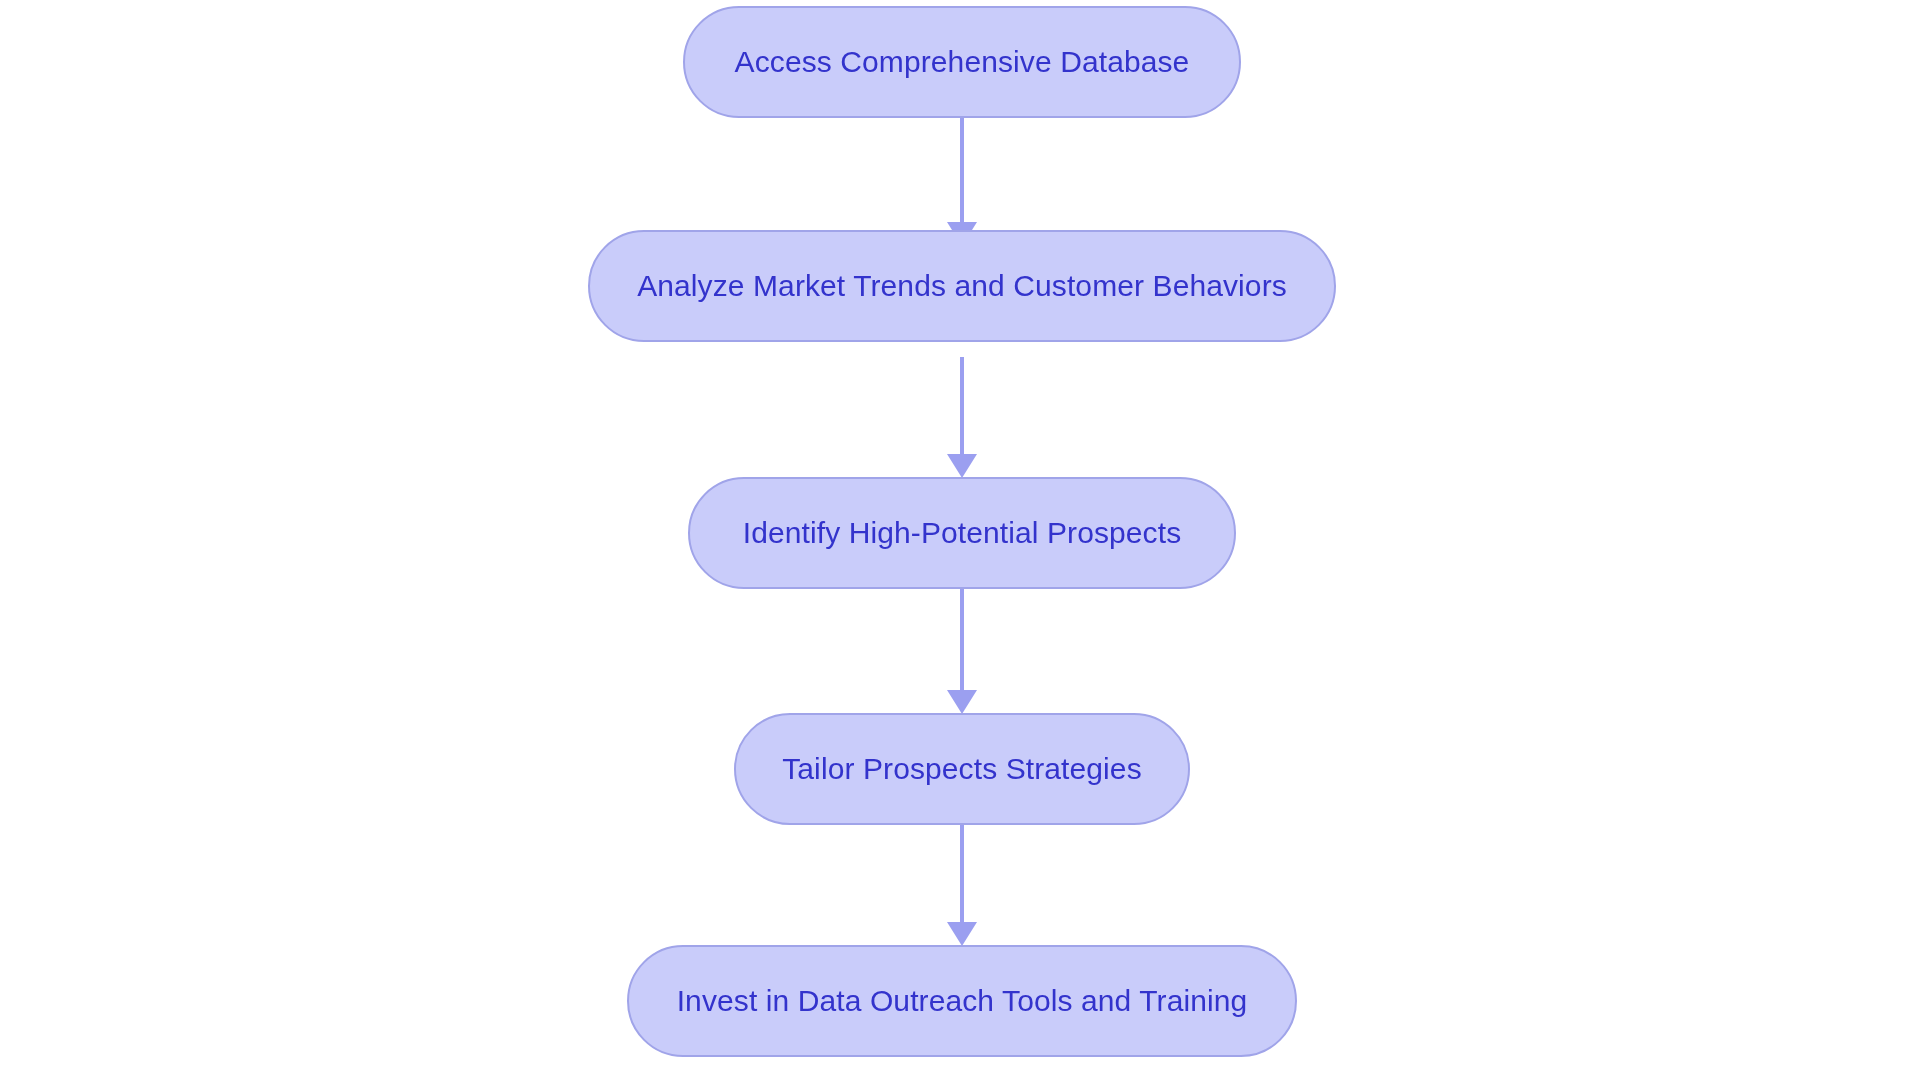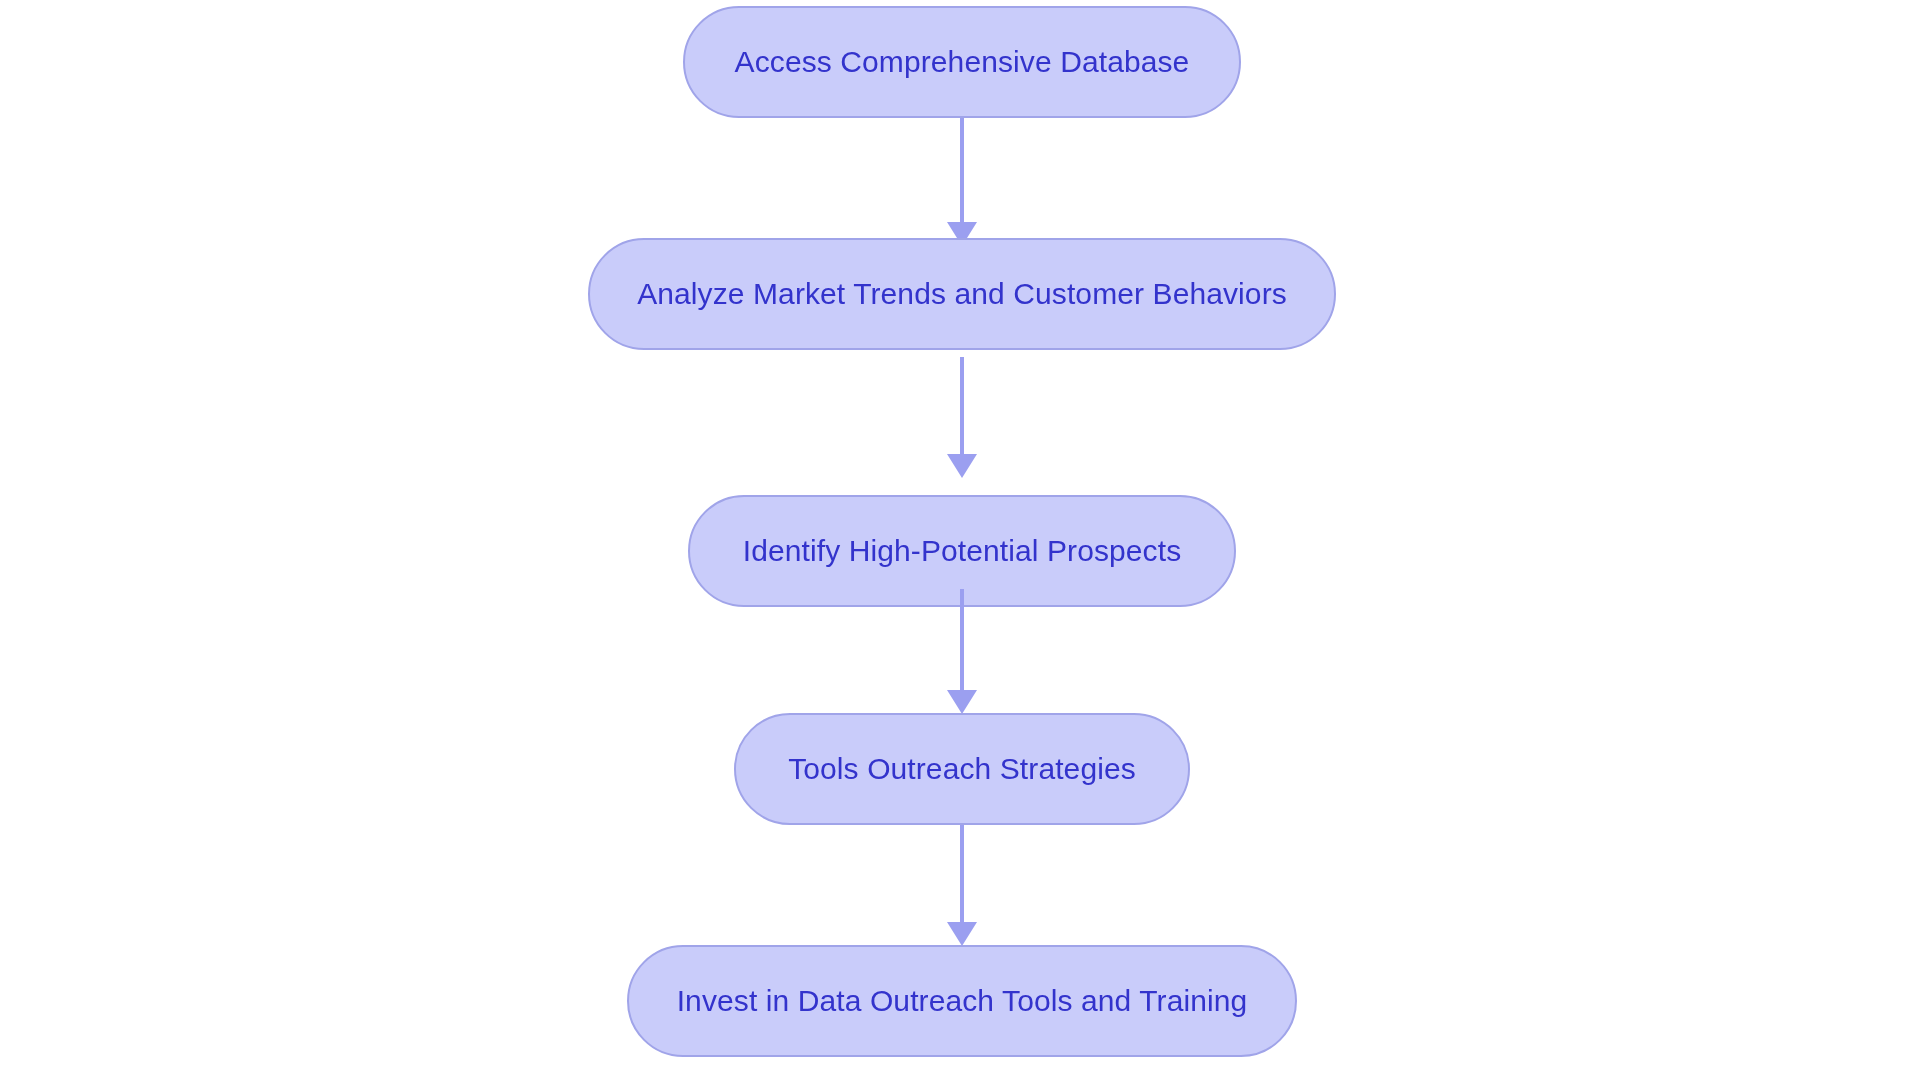--- a/index.html
+++ b/index.html
@@ -52,22 +52,22 @@
     font-weight: 400;
     letter-spacing: 0.1px;
     white-space: nowrap;
     line-height: 1;
     text-align: center;
     font-family: "Liberation Sans", "DejaVu Sans", sans-serif;
   }
 
   
   #node-0 { top: 6px;   width: 558px; height: 112px; }
-  #node-1 { top: 238px; width: 748px; height: 112px; }
-  #node-2 { top: 477px; width: 548px; height: 112px; margin-top: 18px; }
+  #node-1 { top: 230px; width: 748px; height: 112px; }
+  #node-2 { top: 477px; width: 548px; height: 112px; }
   #node-3 { top: 713px; width: 456px; height: 112px; }
   #node-4 { top: 945px; width: 670px; height: 112px; }
 
   
   .flow-connector {
     position: absolute;
     left: 962px;
     transform: translateX(-50%);
     width: 40px;
     display: flex;
@@ -122,21 +122,21 @@
     <div class="flow-node" id="node-2">
       <span class="flow-node-label">Identify High-Potential Prospects</span>
     </div>
 
     <div class="flow-connector" id="connector-2">
       <div class="connector-line"></div>
       <div class="connector-head"></div>
     </div>
 
     <div class="flow-node" id="node-3">
-      <span class="flow-node-label">Tools Outreach Strategies</span>
+      <span class="flow-node-label">Tailor Prospects Strategies</span>
     </div>
 
     <div class="flow-connector" id="connector-3">
       <div class="connector-line"></div>
       <div class="connector-head"></div>
     </div>
 
     <div class="flow-node" id="node-4">
       <span class="flow-node-label">Invest in Data Outreach Tools and Training</span>
     </div>

